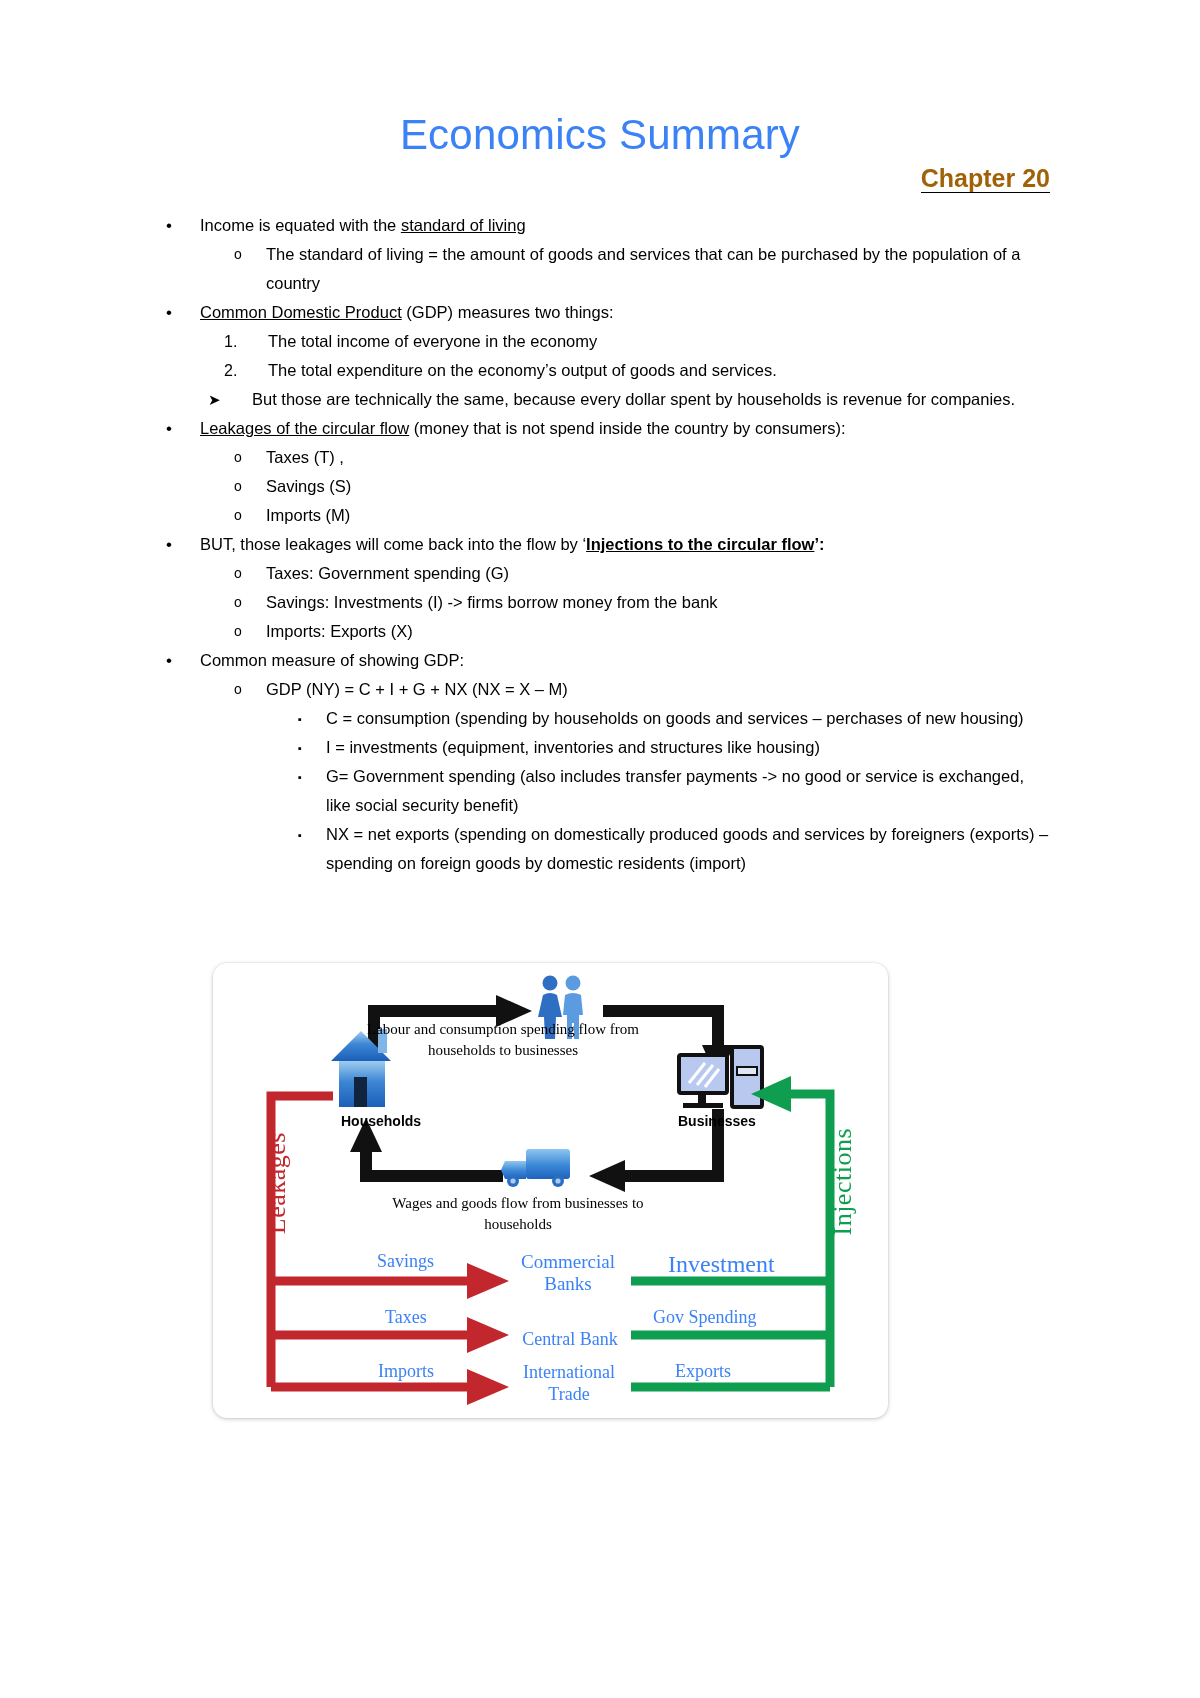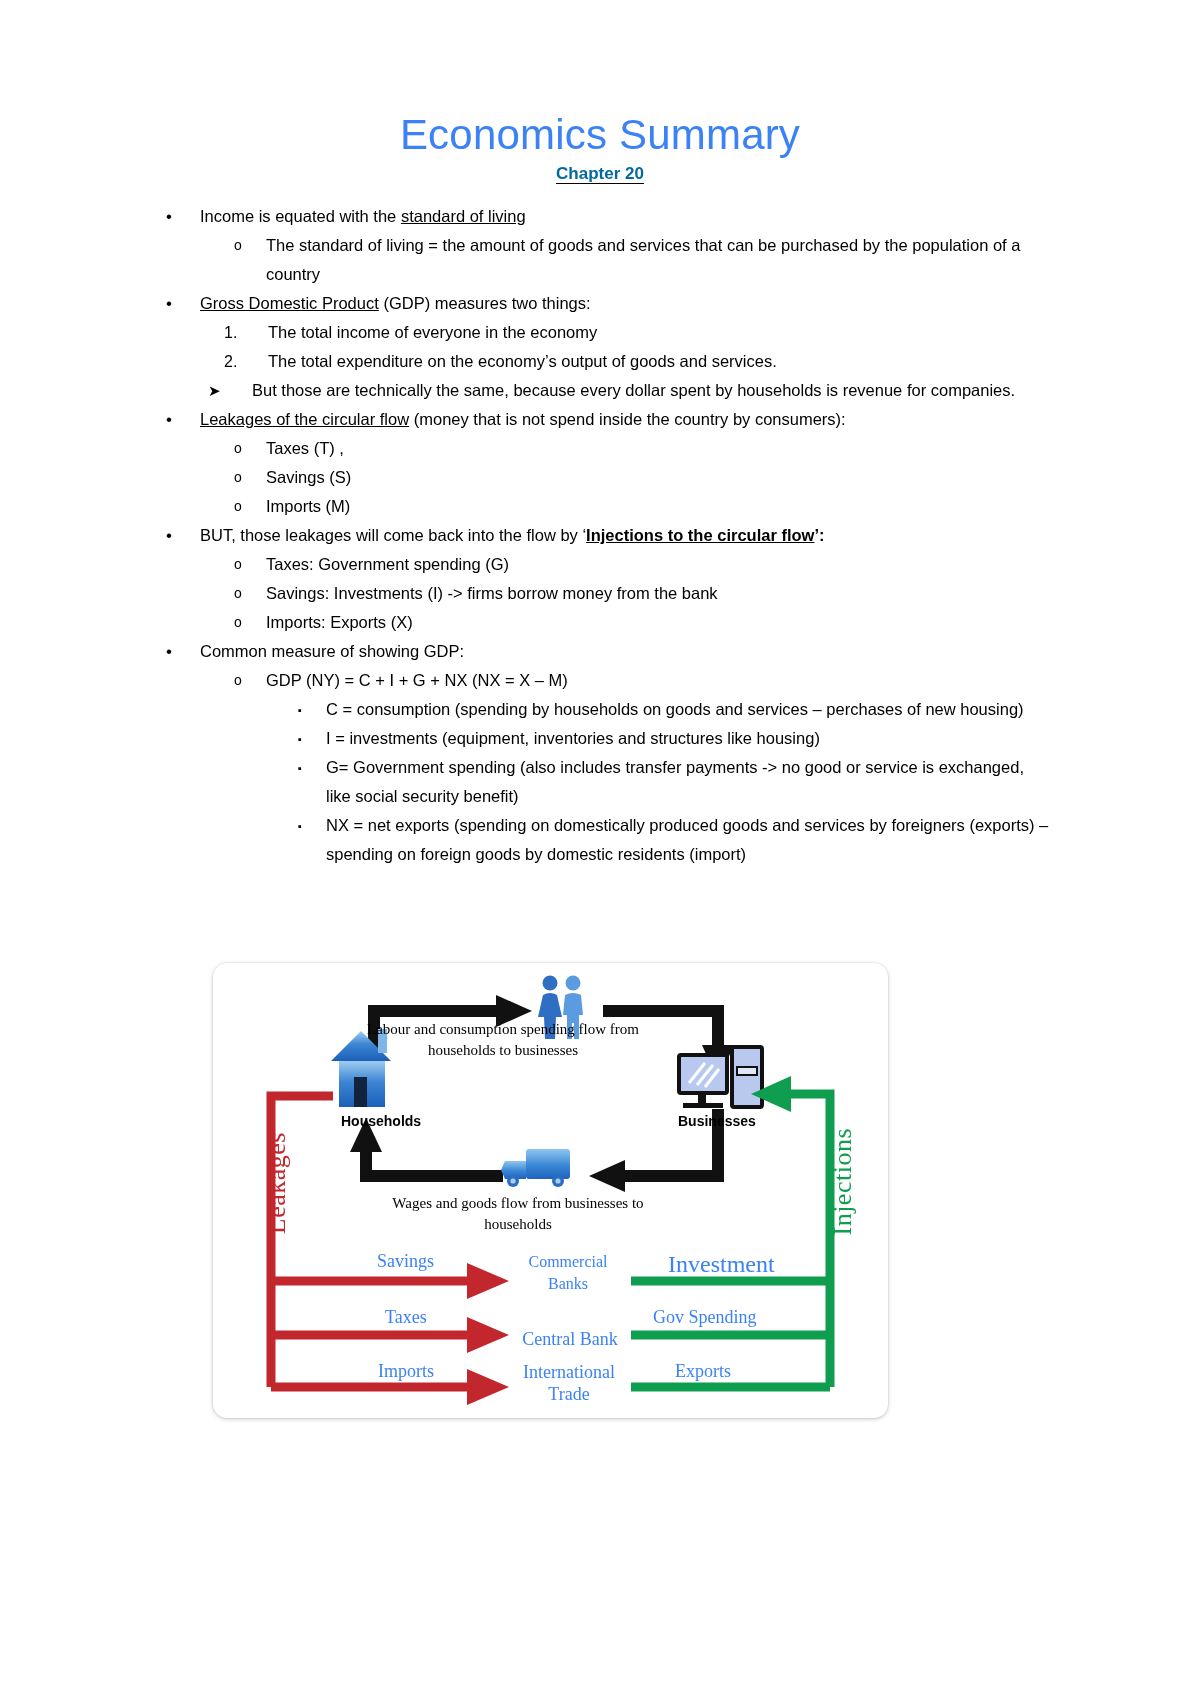--- a/index.html
+++ b/index.html
@@ -32,25 +32,25 @@
     text-align: center;
     font-size: 42px;
     line-height: 1.1;
     color: #3b82f6;
     font-weight: 400;
     letter-spacing: 0.2px;
     margin: 0 0 6px 0;
     font-family: "Liberation Sans", sans-serif;
   }
   .doc-subtitle {
-    text-align: center;
-    font-size: 17px;
+    text-align: right;
+    font-size: 25px;
     font-weight: bold;
     margin: 0 0 18px 0;
-    color: #0369a1;
+    color: #a16207;
   }
   .doc-subtitle span {
     border-bottom: 1.5px solid #000;
     padding-bottom: 0px;
   }
   .li {
     position: relative;
     font-size: 16.5px;
     line-height: 29px;
     color: #000;
@@ -170,21 +170,21 @@
       <span class="marker">•</span>
       <span><span>Income is equated with the </span><span class="u">standard of living</span></span>
     </div>
     <div class="li l2">
       <span class="marker">o</span>
       <span>The standard of living = the amount of goods and services that can be purchased by the population of a country</span>
     </div>
 
     <div class="li l1">
       <span class="marker">•</span>
-      <span><span class="u">Gross Domestic Product</span><span> (GDP) measures two things:</span></span>
+      <span><span class="u">Common Domestic Product</span><span> (GDP) measures two things:</span></span>
     </div>
     <div class="li l2n">
       <span class="marker">1.</span>
       <span>The total income of everyone in the economy</span>
     </div>
     <div class="li l2n">
       <span class="marker">2.</span>
       <span>The total expenditure on the economy’s output of goods and services.</span>
     </div>
     <div class="li l2a">
@@ -352,21 +352,21 @@
     </svg>
 
     <div class="flow-text" style="left:130px; top:56px; width:320px; font-size:15px;">Labour and consumption spending flow from households to businesses</div>
 
     <div class="node-name" style="left:128px; top:150px;">Households</div>
     <div class="node-name" style="left:465px; top:150px;">Businesses</div>
 
     <div class="flow-text" style="left:155px; top:230px; width:300px; font-size:15px;">Wages and goods flow from businesses to households</div>
 
     <div class="fig-label" style="left:164px; top:288px; font-size:18px;">Savings</div>
-    <div class="fig-label" style="left:300px; top:288px; width:110px; text-align:center; font-size:16px; line-height:22px;">Commercial Banks</div>
+    <div class="fig-label" style="left:300px; top:288px; width:110px; text-align:center; font-size:19px; line-height:22px;">Commercial Banks</div>
     <div class="fig-label" style="left:455px; top:288px; font-size:24px;">Investment</div>
 
     <div class="fig-label" style="left:172px; top:344px; font-size:18px;">Taxes</div>
     <div class="fig-label" style="left:298px; top:366px; width:118px; text-align:center; font-size:18px;">Central Bank</div>
     <div class="fig-label" style="left:440px; top:344px; font-size:18px;">Gov Spending</div>
 
     <div class="fig-label" style="left:165px; top:398px; font-size:18px;">Imports</div>
     <div class="fig-label" style="left:296px; top:398px; width:120px; text-align:center; font-size:18px; line-height:22px;">International Trade</div>
     <div class="fig-label" style="left:462px; top:398px; font-size:18px;">Exports</div>
   </div>

